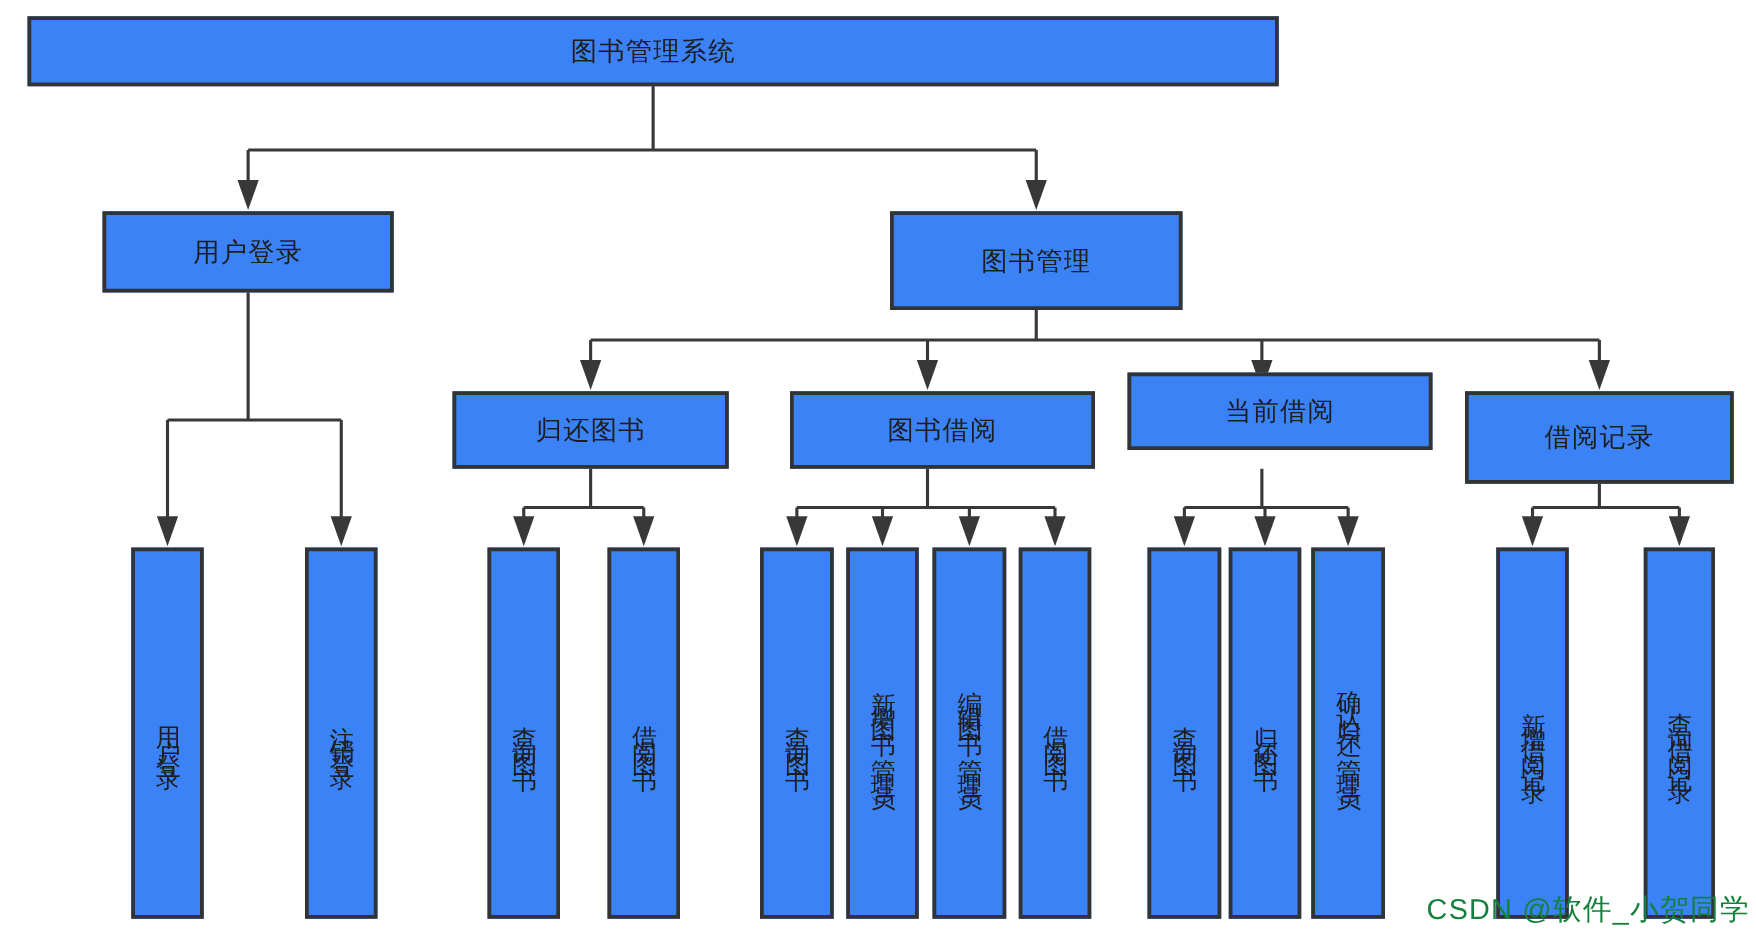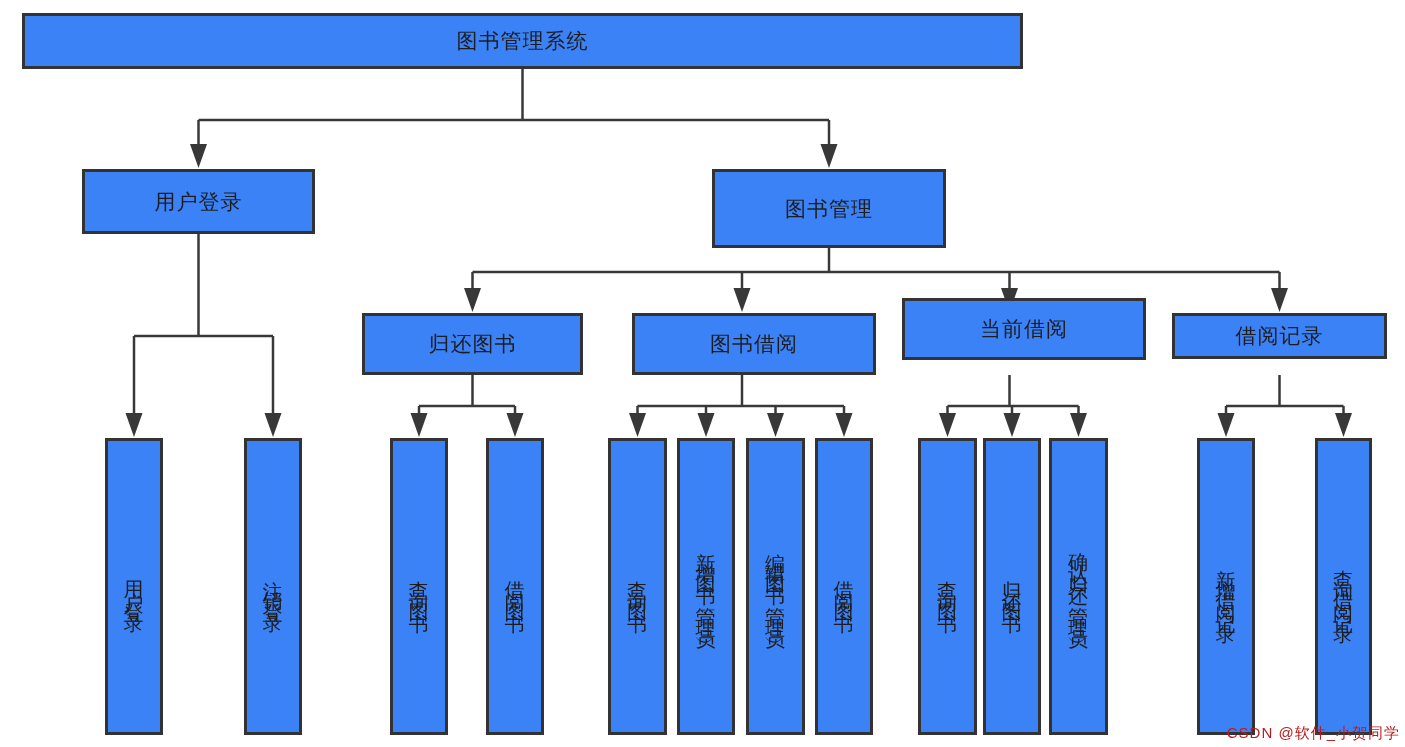--- a/index.html
+++ b/index.html
@@ -33,22 +33,22 @@
     writing-mode: vertical-lr;
     text-orientation: mixed;
     font-size: 20px;
     letter-spacing: 11px;
     line-height: 1;
   }
   .watermark {
     position: absolute;
     right: 5px;
     bottom: 4px;
-    font-size: 15px;
-    color: #b91c1c;
+    font-size: 23px;
+    color: #15803d;
     letter-spacing: 1px;
     z-index: 2;
     white-space: nowrap;
   }
 </style>
 </head>
 <body>
 
 <div class="canvas">
 
@@ -127,21 +127,21 @@
 
   <div class="node h" style="left:362px;top:313px;width:221px;height:62px">
     <span>归还图书</span>
   </div>
   <div class="node h" style="left:632px;top:313px;width:244px;height:62px">
     <span>图书借阅</span>
   </div>
   <div class="node h" style="left:902px;top:298px;width:244px;height:62px">
     <span>当前借阅</span>
   </div>
-  <div class="node h" style="left:1172px;top:313px;width:215px;height:46px">
+  <div class="node h" style="left:1172px;top:313px;width:215px;height:74px">
     <span>借阅记录</span>
   </div>
 
   <div class="node v" style="left:105px;top:438px;width:58px;height:297px">
     <span>用户登录</span>
   </div>
   <div class="node v" style="left:244px;top:438px;width:58px;height:297px">
     <span>注销登录</span>
   </div>
 

